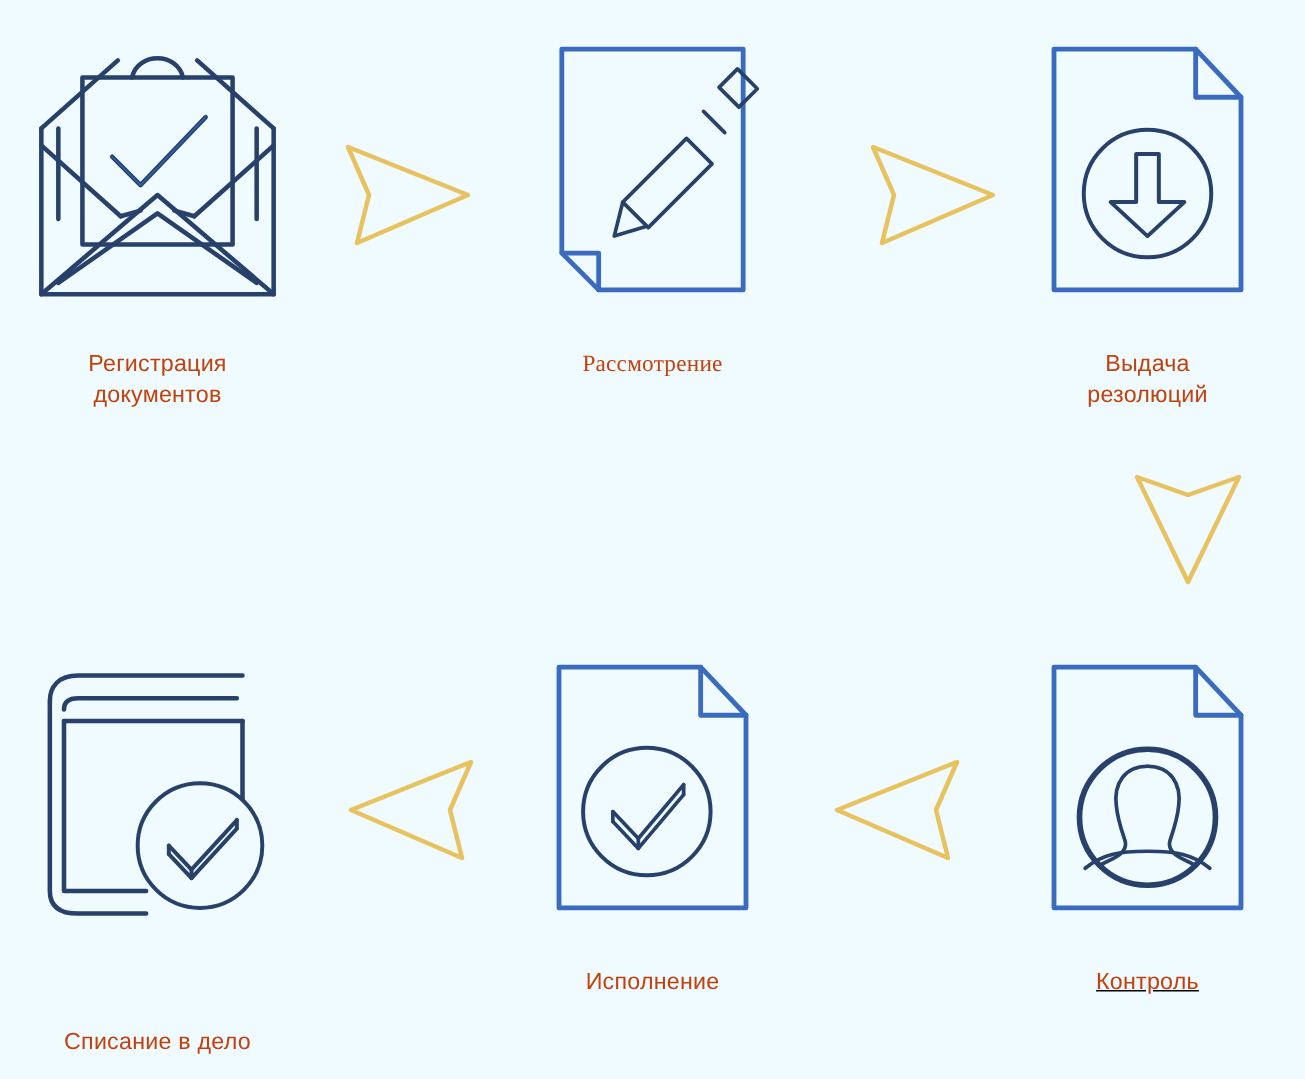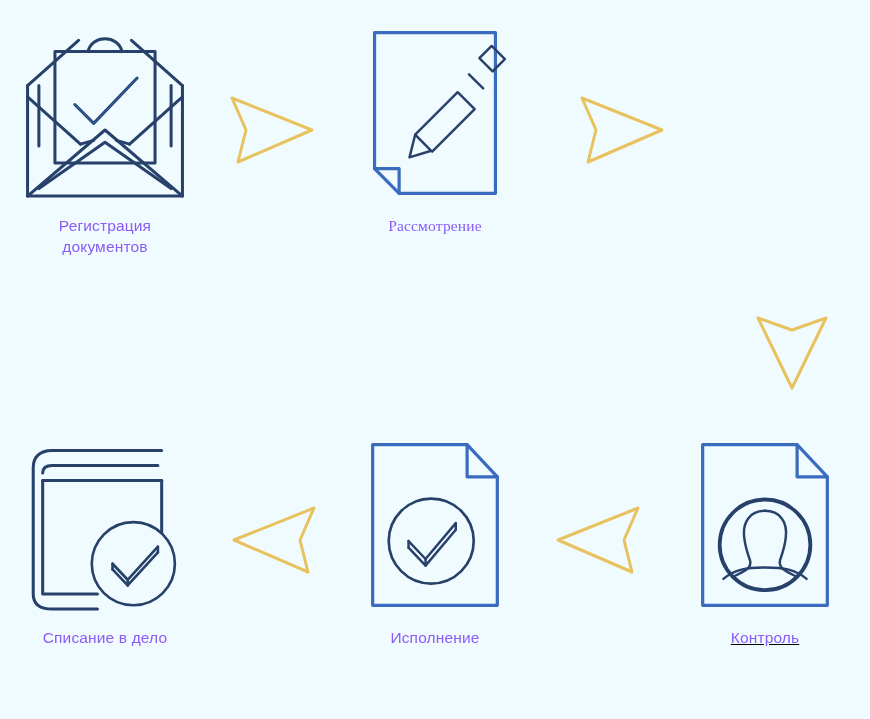--- a/index.html
+++ b/index.html
@@ -37,35 +37,35 @@
     align-items: center;
     justify-content: center;
   }
   .step-icon svg {
     display: block;
     width: 100%;
     height: 100%;
     overflow: visible;
   }
   .step-label {
-    margin-top: 8px;
+    margin-top: 25px;
     text-align: center;
     font-size: 15.5px;
     line-height: 1.35;
-    color: #8b5cf6;
+    color: #c2410c;
     letter-spacing: .15px;
     white-space: pre-line;
   }
 
   
   #step-registration { left: 0px;   top: 18px;  }
   #step-review       { left: 330px; top: 18px; font-family: Liberation Serif, serif;  }
   #step-resolution   { left: 660px; top: 18px;  }
   
-  #step-filing       { left: 0px;   top: 430px; }
+  #step-filing       { left: 0px;   top: 430px; gap: 40px; }
   #step-execution    { left: 330px; top: 430px; justify-content: space-between; }
   #step-control      { left: 660px; top: 430px; text-decoration: underline; }
 
   
   .arrow {
     position: absolute;
   }
   .arrow svg { display: block; overflow: visible; }
 
   #arrow-1 { left: 228px; top: 92px;  width: 86px; height: 74px; }
@@ -128,20 +128,35 @@
 
           <path d="M137 37 L150 24 L164 38 L151 51 Z"></path>
 
           <path d="M126 54 L141 69"></path>
         </g>
       </svg>
     </div>
     <div class="step-label">Рассмотрение</div>
   </div>
 
+  <div class="step" id="step-resolution">
+    <div class="step-icon">
+      <svg viewBox="0 0 180 190" fill="none" stroke="#3b6bbf" stroke-width="3.4" stroke-linecap="round" stroke-linejoin="round">
+
+        <path d="M24 10 L124 10 L156 44 L156 180 L24 180 Z"></path>
+        <path d="M124 10 L124 44 L156 44"></path>
+
+        <circle cx="90" cy="112" r="45" stroke="#27416b" stroke-width="2.8"></circle>
+
+        <path d="M82 84 L98 84 L98 118 L116 118 L90 142 L64 118 L82 118 Z" stroke="#27416b" stroke-width="2.8"></path>
+      </svg>
+    </div>
+    <div class="step-label">Выдача
+резолюций</div>
+  </div>
 
   <div class="step" id="step-filing">
     <div class="step-icon">
       <svg viewBox="0 0 180 190" fill="none" stroke="#27416b" stroke-width="3.2" stroke-linecap="round" stroke-linejoin="round">
 
         <path d="M150 16 L34 16 C 20 16, 14 24, 14 34 L14 168 C 14 178, 20 184, 34 184 L82 184"></path>
 
         <path d="M146 32 L34 32 C 26 32, 24 36, 24 40"></path>
 
         <path d="M150 48 L24 48"></path>

